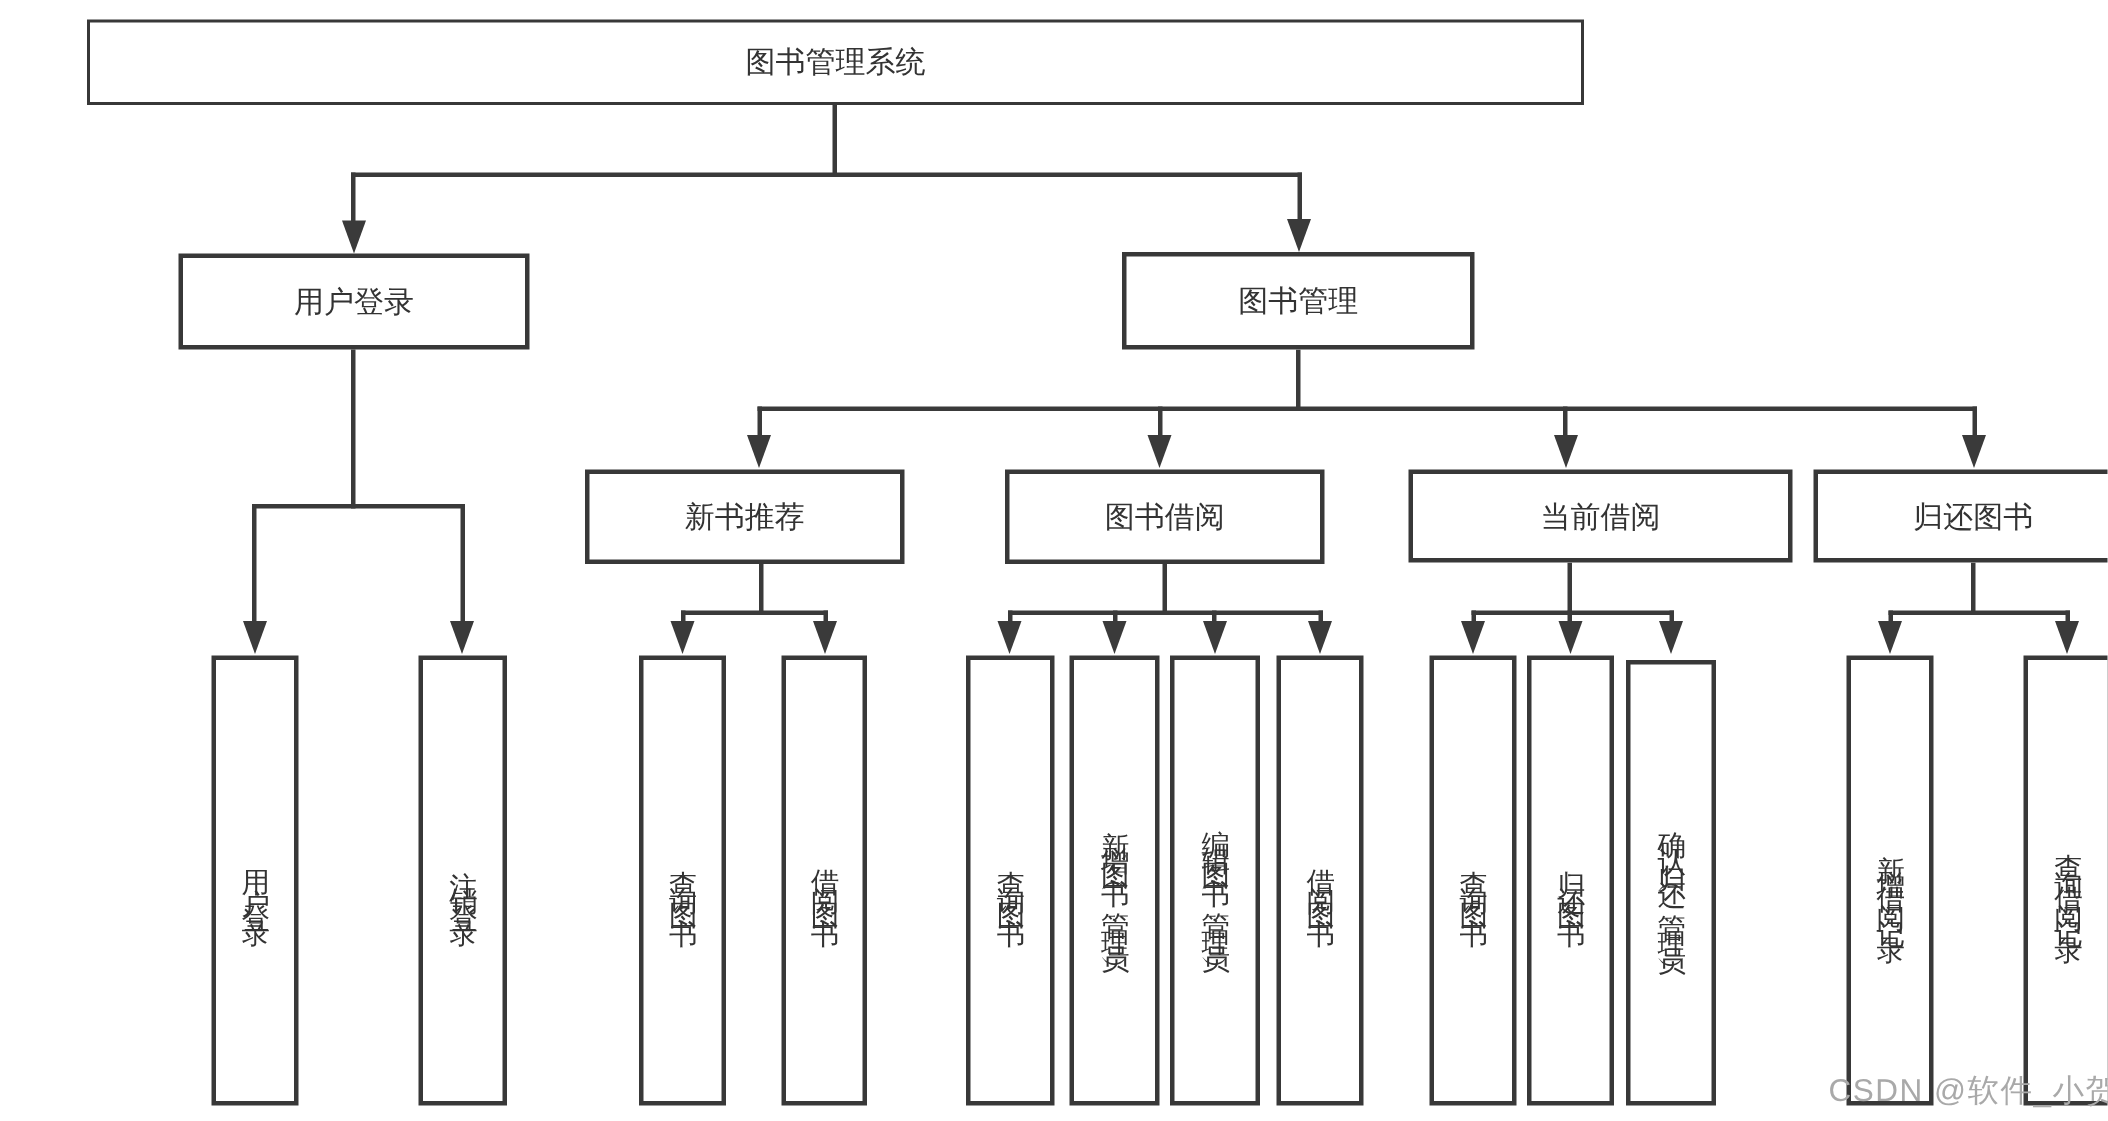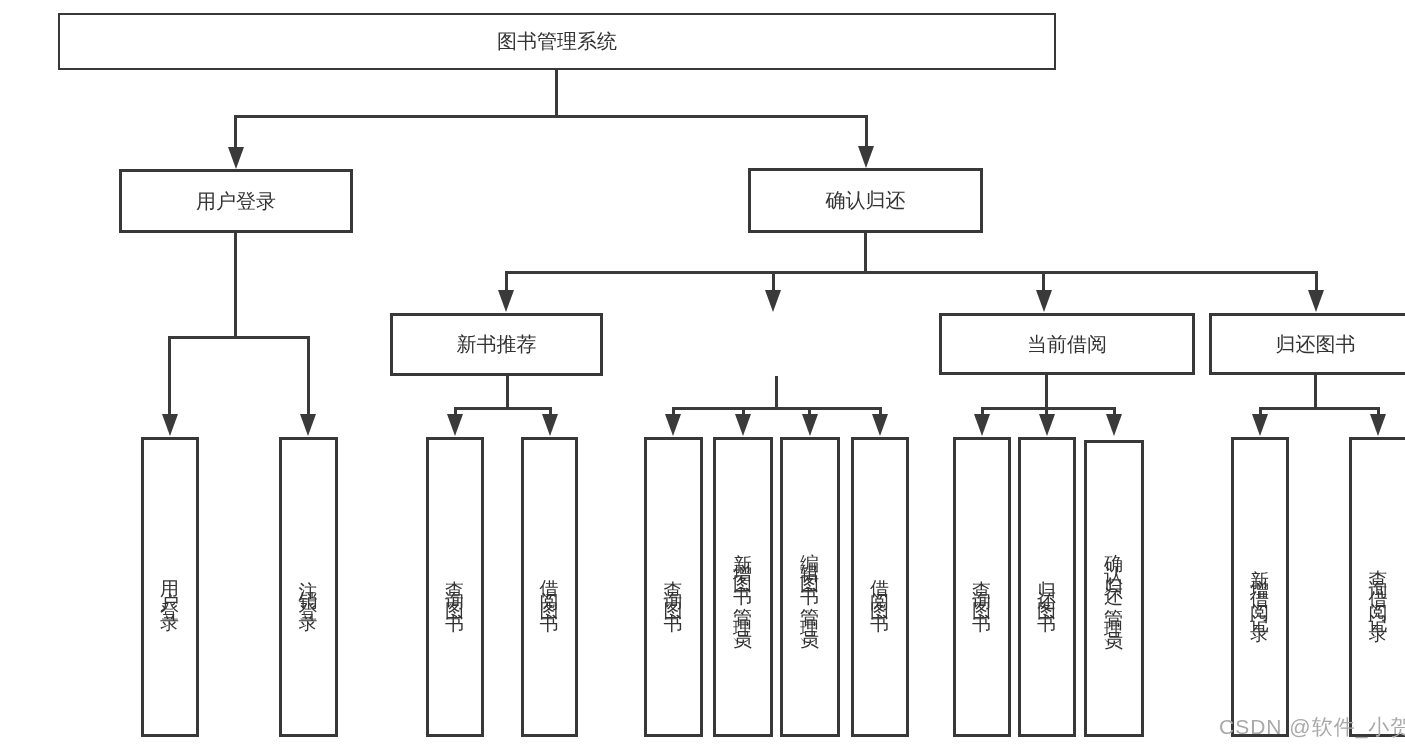--- a/index.html
+++ b/index.html
@@ -83,24 +83,25 @@
   <div class="line" style="left:1223px;top:407px;width:121px;height:3px;"></div>
   <div class="line" style="left:1223px;top:407px;width:3px;height:12px;"></div>
   <div class="line" style="left:1341px;top:407px;width:3px;height:12px;"></div>
   <div class="arrow" style="left:1216px;top:414px;"></div>
   <div class="arrow" style="left:1334px;top:414px;"></div>
 
   <div class="node hnode root" style="left:22px;top:13px;width:998px;height:57px;">图书管理系统</div>
 
   <div class="node hnode" style="left:83px;top:169px;width:234px;height:64px;">用户登录</div>
 
-  <div class="node hnode" style="left:712px;top:168px;width:235px;height:65px;">确认归还</div>
+  <div class="node hnode" style="left:712px;top:168px;width:235px;height:65px;">图书管理</div>
 
   <div class="node hnode" style="left:354px;top:313px;width:213px;height:63px;">新书推荐</div>
 
+  <div class="node hnode" style="left:634px;top:313px;width:213px;height:63px;">图书借阅</div>
 
   <div class="node hnode" style="left:903px;top:313px;width:256px;height:62px;">当前借阅</div>
 
   <div class="node hnode" style="left:1173px;top:313px;width:213px;height:62px;">归还图书</div>
 
   <div class="node leaf" style="left:105px;top:437px;width:58px;height:300px;">用户登录</div>
 
   <div class="node leaf" style="left:243px;top:437px;width:59px;height:300px;">注销登录</div>
 
   <div class="node leaf" style="left:390px;top:437px;width:58px;height:300px;">查询图书</div>

